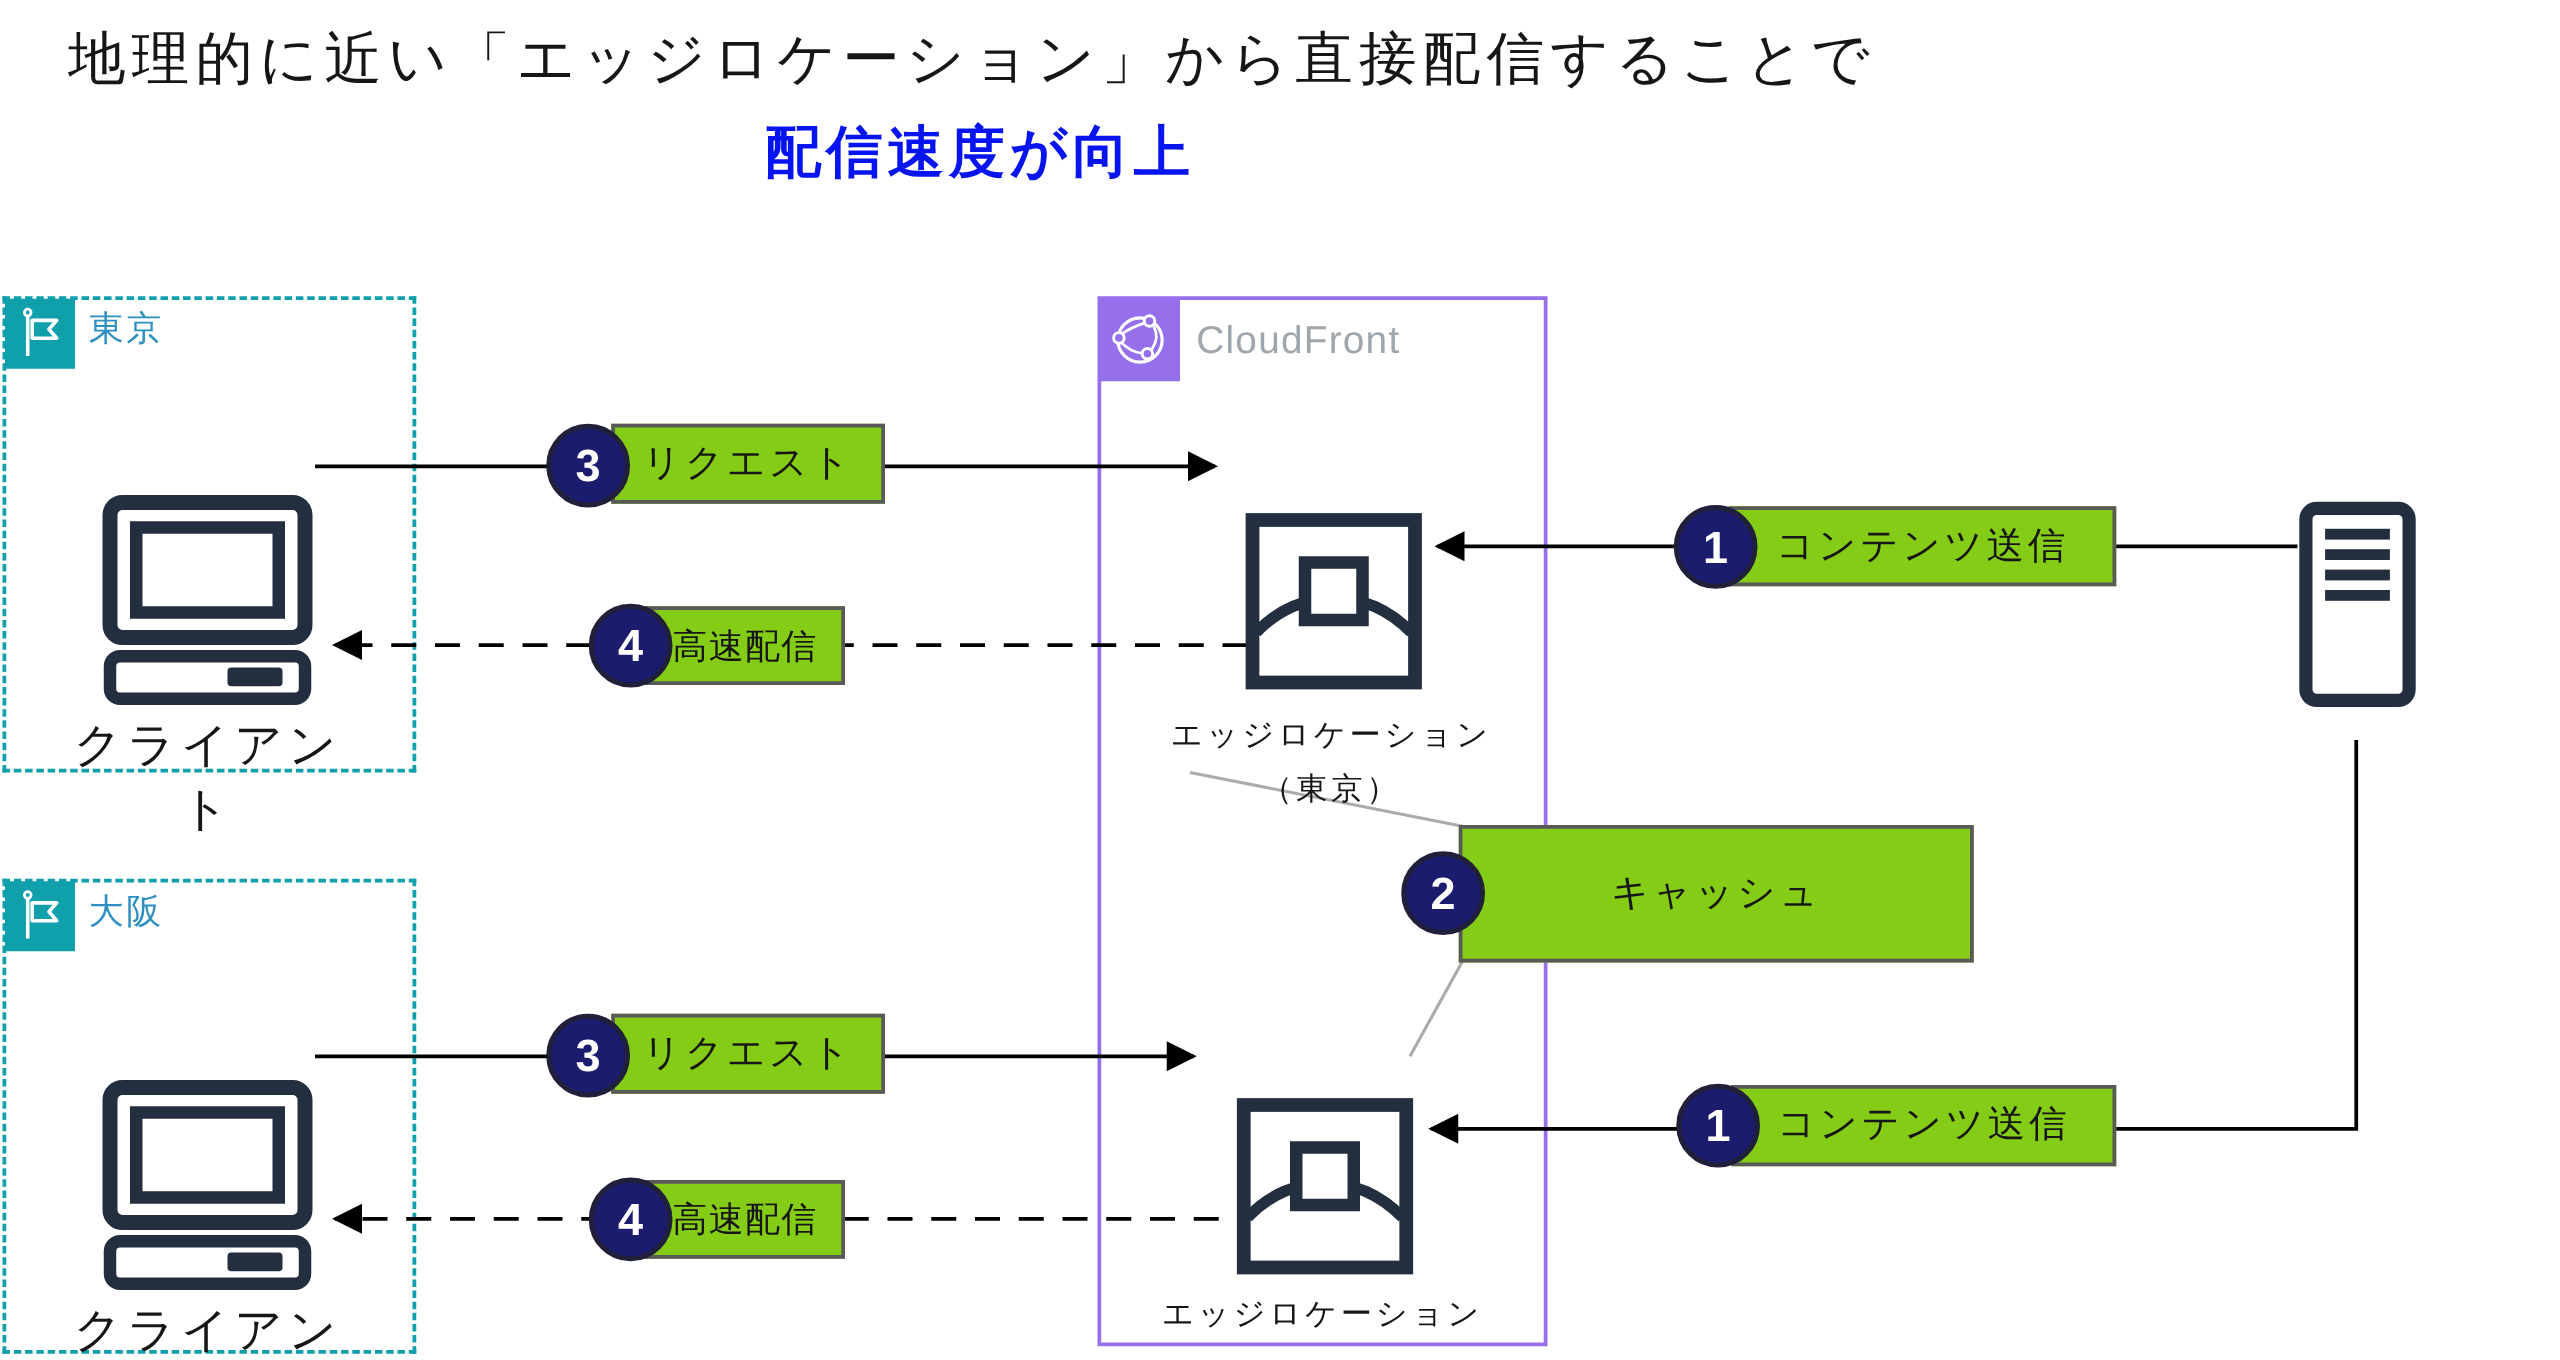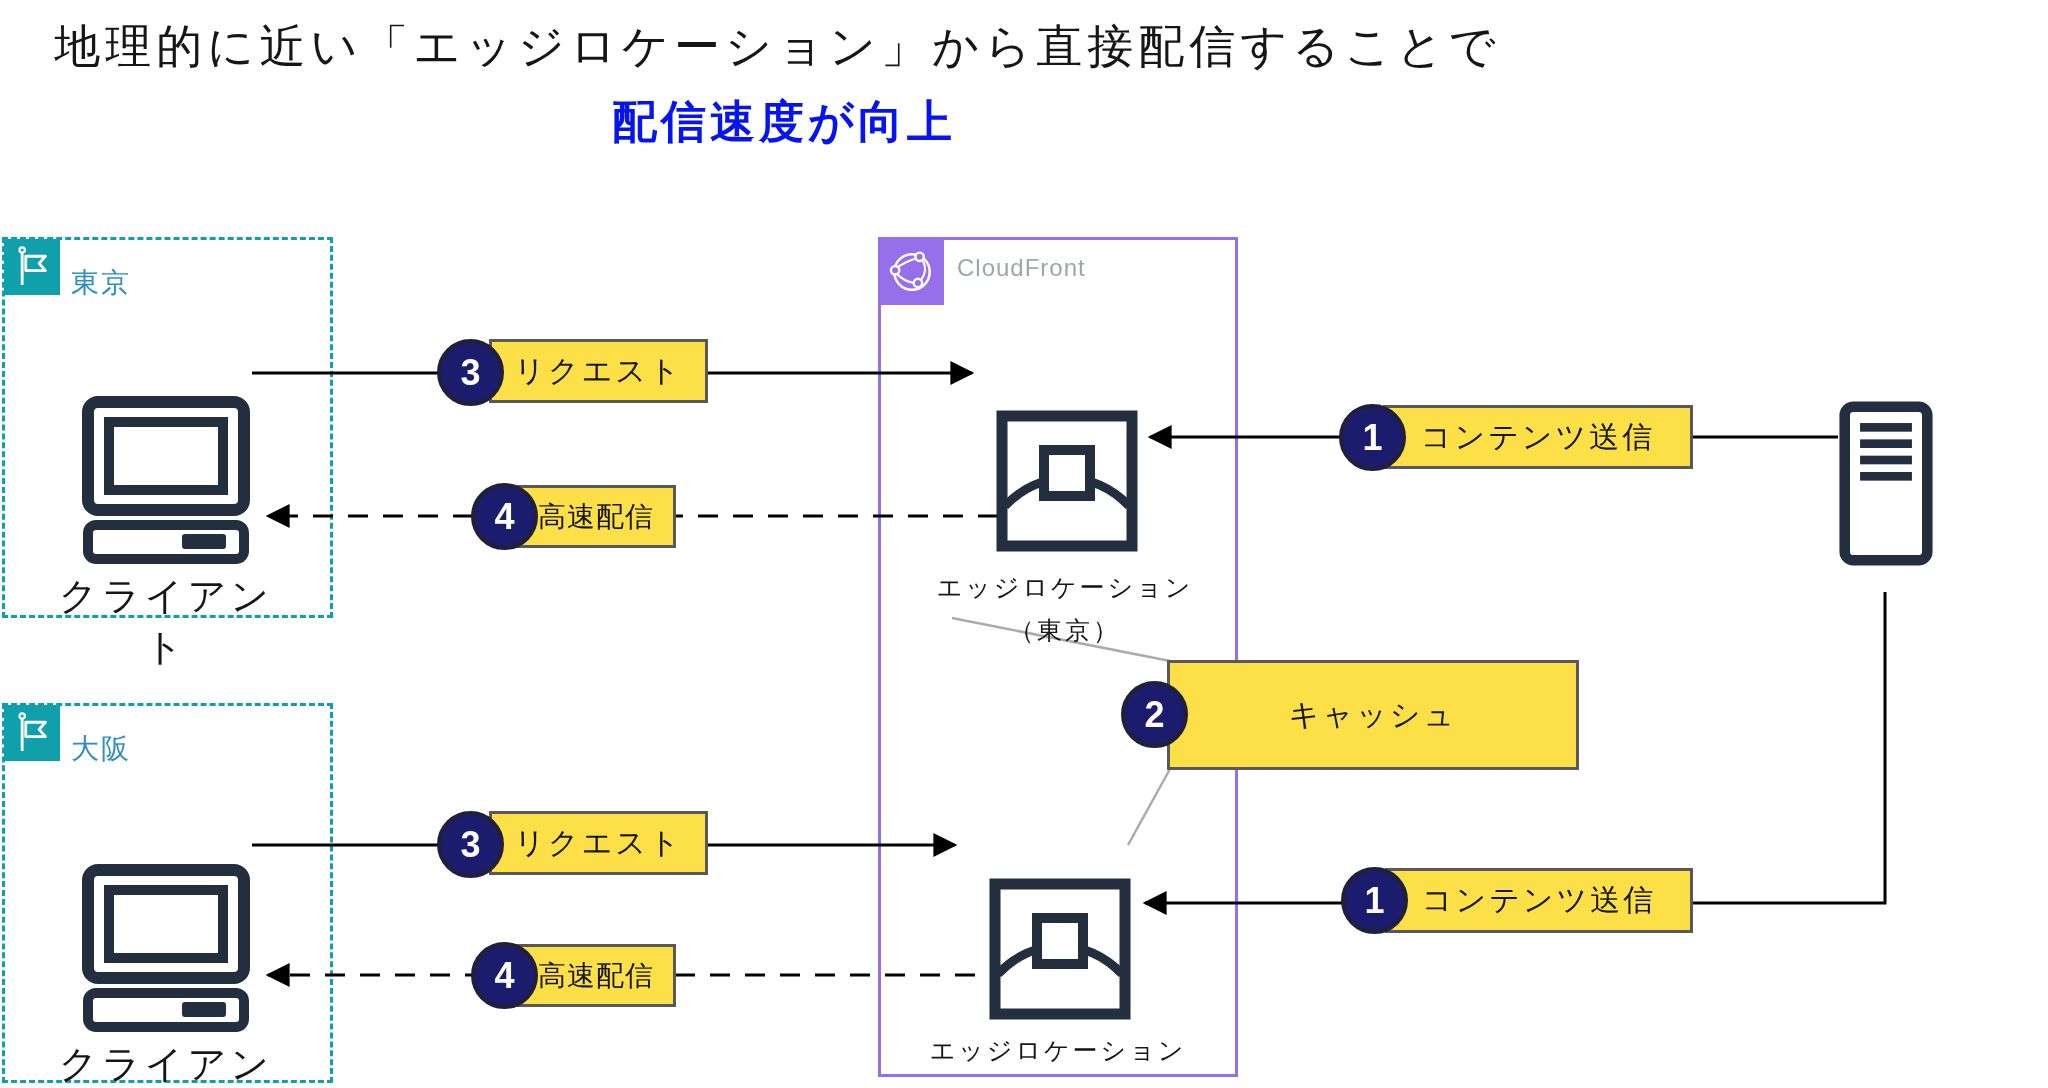--- a/index.html
+++ b/index.html
@@ -8,39 +8,39 @@
 
   
   .title-wrap{position:absolute;left:0;top:16px;width:1540px;text-align:center;}
   .title-l1{font-size:46px;letter-spacing:5px;color:#161616;padding-left:15px;}
   .title-l2{font-size:45px;letter-spacing:4px;color:#0614f0;font-weight:bold;margin-top:14px;margin-left:28px;}
 
   
   .region{position:absolute;border:3px dashed #0fa0ac;box-sizing:border-box;background:#fff;}
   .region-flag{position:absolute;left:-1px;top:-1px;width:56px;height:56px;background:#0fa0ac;
                display:flex;align-items:center;justify-content:center;}
-  .region-name{position:absolute;left:66px;top:24px;font-size:28px;color:#2e8fc0;letter-spacing:2px;}
+  .region-name{position:absolute;left:66px;top:4px;font-size:28px;color:#2e8fc0;letter-spacing:2px;}
 
   
   .cf-box{position:absolute;left:878px;top:237px;width:360px;height:840px;
           border:3px solid #9670eb;box-sizing:border-box;background:#fff;}
   .cf-badge{position:absolute;left:-1px;top:-1px;width:64px;height:66px;background:#9670eb;
             display:flex;align-items:center;justify-content:center;}
-  .cf-label{position:absolute;left:76px;top:14px;font-size:24px;color:#9fa6ac;letter-spacing:1px;}
+  .cf-label{position:absolute;left:76px;top:14px;font-size:31px;color:#9fa6ac;letter-spacing:1px;}
 
   .icon{position:absolute;}
   .lbl{position:absolute;text-align:center;font-size:25px;letter-spacing:3px;color:#161616;}
   .lbl-client{font-size:38px;letter-spacing:4px;}
 
   
   svg.connectors{position:absolute;left:0;top:0;z-index:2;}
   .icon,.lbl{z-index:3;margin-top:44px;}
 
   
-  .step-box{position:absolute;z-index:4;background:#fde047;border:3px solid #595959;box-sizing:border-box;
+  .step-box{position:absolute;z-index:4;background:#84cc16;border:3px solid #595959;box-sizing:border-box;
             display:flex;flex-direction:column;align-items:center;justify-content:center;
             font-size:30px;letter-spacing:3px;color:#161616;text-align:center;line-height:1.35;}
   .step-num{position:absolute;z-index:5;width:67px;height:67px;border-radius:50%;box-sizing:border-box;
             background:#1c1c6e;border:4px solid #20203a;color:#fff;font-weight:bold;font-size:36px;
             display:flex;align-items:center;justify-content:center;}
 </style>
 </head>
 <body>
 
 <div class="canvas">

